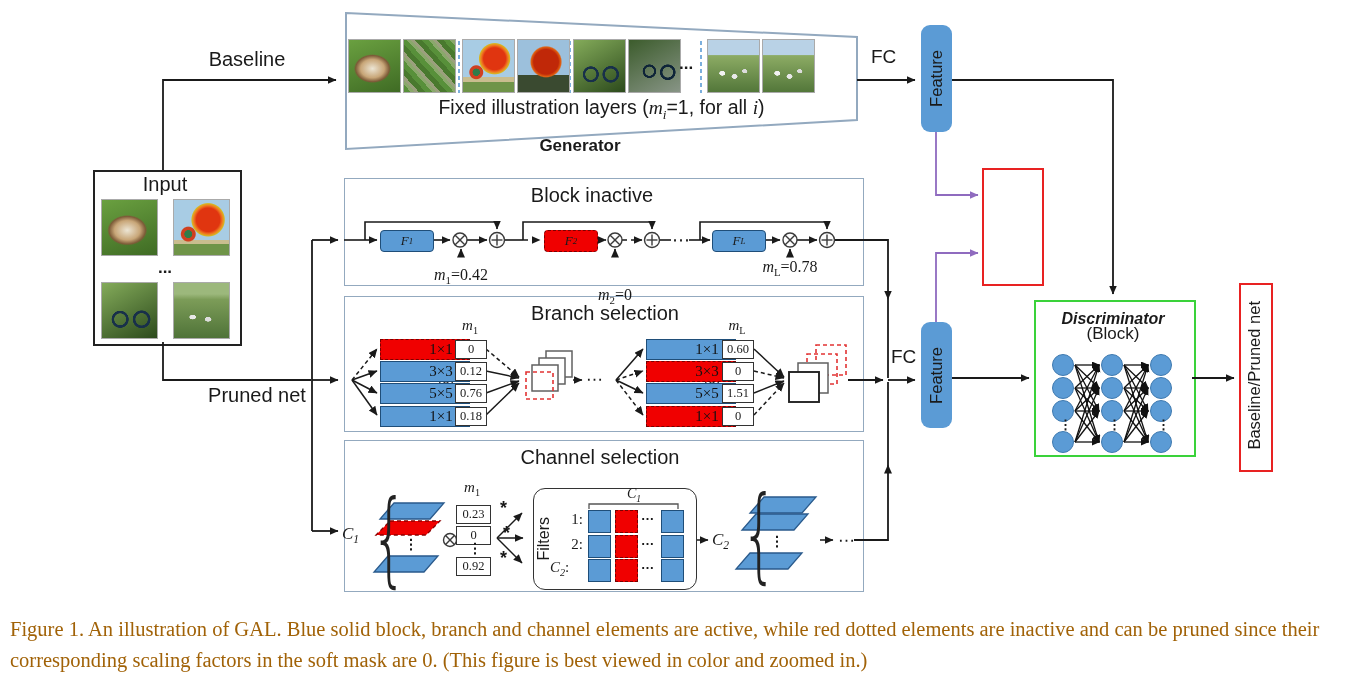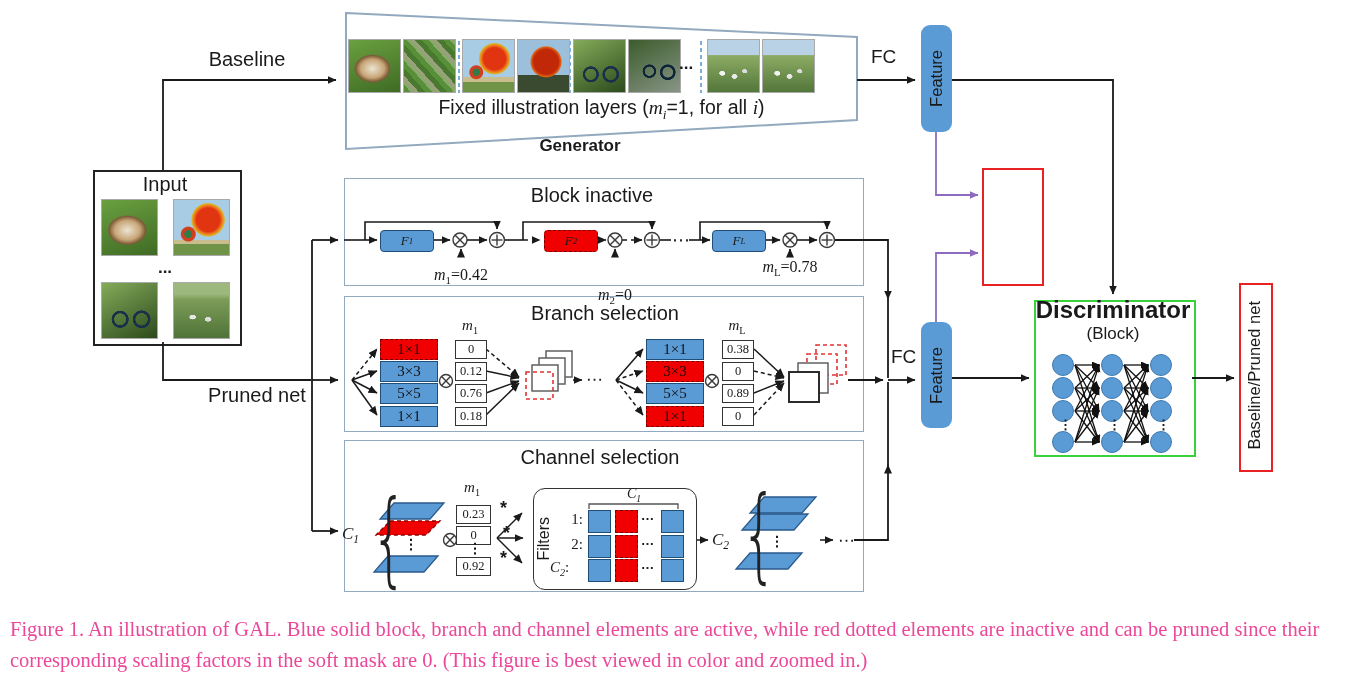--- a/index.html
+++ b/index.html
@@ -13,40 +13,40 @@
   .ctr{text-align:center;}
   .math{font-family:"Liberation Serif",serif;font-style:italic;}
   .ser{font-family:"Liberation Serif",serif;}
   sub{font-size:68%;line-height:0;}
   .vtext{writing-mode:vertical-rl;transform:rotate(180deg);white-space:nowrap;}
   .flexc{display:flex;align-items:center;justify-content:center;}
   .featurebox{background:#5b9bd5;border-radius:9px;}
   .fbox{border-radius:4px;font-size:13px;}
   .fblue{background:#5b9bd5;border:1.4px solid #1f4e79;}
   .fred{background:#f00000;border:1.4px dashed #7a0000;}
-  .kbox{font-family:"Liberation Serif",serif;font-size:15px;color:#111;}
+  .kbox{font-family:"Liberation Serif",serif;font-size:15px;color:#111;padding-left:32px;}
   .kblue{background:#5b9bd5;border:1.6px solid #1f4e79;}
   .kred{background:#f00000;border:1.6px dashed #7a0000;}
   .maskbox{border:1.4px solid #333;background:#fff;font-family:"Liberation Serif",serif;font-size:12.5px;}
   .sq{width:21px;height:21px;}
   .sqb{background:#5b9bd5;border:1.5px solid #1f4e79;}
   .sqr{background:#f00000;border:1.5px dashed #7a0000;}
   .genbox{border:1.6px solid #93a9bf;background:#fff;}
   .brace{font-family:"DejaVu Sans",sans-serif;font-weight:100;font-size:104px;line-height:88px;
          transform:scale(0.55,1);color:#222;}
   .thumb{position:absolute;z-index:2;border:1px solid #aaa;box-sizing:border-box;}
   .t-dog{background:radial-gradient(ellipse 55% 42% at 46% 55%,#ece5d4 0%,#c8a678 42%,#7d5b38 60%,rgba(0,0,0,0) 66%),linear-gradient(160deg,#6aa040,#3f6b24);}
   .t-dog2{background:repeating-linear-gradient(48deg,#58903a 0 5px,#8aa86b 5px 8px,#9aa07c 8px 11px,#49792e 11px 16px);}
   .t-balloon{background:radial-gradient(circle at 62% 36%,#e03510 0% 24%,#f07820 29%,#d8b520 33%,rgba(0,0,0,0) 35%),radial-gradient(circle at 26% 62%,#2f7c4a 0 7%,#d04020 8% 13%,rgba(0,0,0,0) 15%),linear-gradient(#a8cce4 0 72%,#c9bd8e 72% 80%,#6f9448 80% 100%);}
   .t-balloon2{background:radial-gradient(circle at 55% 42%,#c02808 0% 30%,#e06010 36%,rgba(0,0,0,0) 39%),linear-gradient(#9cc0dc 0 68%,#3a4a30 68% 100%);}
   .t-bike{background:radial-gradient(circle at 33% 66%,rgba(0,0,0,0) 0 11%,#18304a 12% 16%,rgba(0,0,0,0) 17%),radial-gradient(circle at 72% 66%,rgba(0,0,0,0) 0 11%,#18304a 12% 16%,rgba(0,0,0,0) 17%),linear-gradient(150deg,#84ab5a,#2c4a1c);}
   .t-bike2{background:radial-gradient(circle at 40% 60%,rgba(0,0,0,0) 0 10%,#0e2438 11% 15%,rgba(0,0,0,0) 16%),radial-gradient(circle at 76% 62%,rgba(0,0,0,0) 0 10%,#0e2438 11% 15%,rgba(0,0,0,0) 16%),linear-gradient(150deg,#3c5c2c,#17301483);}
   .t-cows{background:radial-gradient(ellipse 9% 7% at 28% 64%,#f2f2f2 0 60%,rgba(0,0,0,0) 70%),radial-gradient(ellipse 9% 7% at 52% 70%,#e8e8e8 0 60%,rgba(0,0,0,0) 70%),radial-gradient(ellipse 8% 6% at 72% 60%,#dcdcdc 0 60%,rgba(0,0,0,0) 70%),linear-gradient(#b9d2e6 0 28%,#8cab64 30%,#53773a 100%);}
   .t-zebra{background:radial-gradient(ellipse 10% 7% at 34% 62%,#e8e8e8 0 55%,rgba(0,0,0,0) 65%),radial-gradient(ellipse 10% 7% at 62% 66%,#dddddd 0 55%,rgba(0,0,0,0) 65%),linear-gradient(#9cb87c 0 20%,#7c9c58 30%,#4f7338 100%);}
-  .caption{font-family:"Liberation Serif",serif;font-size:20.5px;line-height:1.5;color:#ec4899;}
+  .caption{font-family:"Liberation Serif",serif;font-size:20.5px;line-height:1.5;color:#a16207;}
 </style>
 </head>
 <body>
 
 <div id="canvas">
 
   <div class="abs z0" style="left:93px;top:170px;width:145px;height:172px;border:2.5px solid #222;background:#fff;"></div>
   <div class="abs z0 genbox" style="left:344px;top:178px;width:518px;height:106px;"></div>
   <div class="abs z0 genbox" style="left:344px;top:296px;width:518px;height:134px;"></div>
   <div class="abs z0 genbox" style="left:344px;top:440px;width:518px;height:150px;"></div>
@@ -341,23 +341,23 @@
   <div class="abs z2 maskbox flexc" style="left:455px;top:407px;width:30px;height:17px;">0.18</div>
   <div class="abs z2 lbl" style="left:586px;top:369px;font-size:17px;">⋯</div>
 
   <div class="abs z2 kbox kblue flexc" style="left:646px;top:339px;width:56px;height:19px;">1×1</div>
   <div class="abs z2 kbox kred flexc" style="left:646px;top:361px;width:56px;height:19px;">3×3</div>
   <div class="abs z2 kbox kblue flexc" style="left:646px;top:383px;width:56px;height:19px;">5×5</div>
   <div class="abs z2 kbox kred flexc" style="left:646px;top:406px;width:56px;height:19px;">1×1</div>
   <div class="abs z2 lbl cx ser" style="left:737px;top:317px;font-size:15px;">
     <i class="math">m</i><sub>L</sub>
   </div>
-  <div class="abs z2 maskbox flexc" style="left:722px;top:340px;width:30px;height:17px;">0.38</div>
+  <div class="abs z2 maskbox flexc" style="left:722px;top:340px;width:30px;height:17px;">0.60</div>
   <div class="abs z2 maskbox flexc" style="left:722px;top:362px;width:30px;height:17px;">0</div>
-  <div class="abs z2 maskbox flexc" style="left:722px;top:384px;width:30px;height:17px;">0.89</div>
+  <div class="abs z2 maskbox flexc" style="left:722px;top:384px;width:30px;height:17px;">1.51</div>
   <div class="abs z2 maskbox flexc" style="left:722px;top:407px;width:30px;height:17px;">0</div>
 
   <div class="abs z2 lbl ser" style="left:342px;top:524px;font-size:17px;">
     <i class="math">C</i><sub class="math">1</sub>
   </div>
   <div class="abs z2 brace" style="left:356px;top:494px;">{</div>
   <div class="abs z2 lbl" style="left:404px;top:536px;font-size:14px;font-weight:bold;">⋮</div>
   <div class="abs z2 lbl cx ser" style="left:472px;top:479px;font-size:15px;">
     <i class="math">m</i><sub>1</sub>
   </div>
@@ -399,21 +399,21 @@
   <div class="abs z2 brace" style="left:726px;top:490px;">{</div>
   <div class="abs z2 lbl" style="left:770px;top:533px;font-size:14px;font-weight:bold;">⋮</div>
   <div class="abs z2 lbl" style="left:838px;top:530px;font-size:17px;">⋯</div>
 
   <div class="abs z2 flexc" style="left:921px;top:25px;width:31px;height:107px;">
     <span class="vtext" style="font-size:16.5px;">Feature</span>
   </div>
   <div class="abs z2 flexc" style="left:921px;top:322px;width:31px;height:106px;">
     <span class="vtext" style="font-size:16.5px;">Feature</span>
   </div>
-  <div class="abs z2 lbl cx" style="left:1113px;top:296px;font-size:24px;font-weight:bold;">Discriminator</div>
+  <div class="abs z2 lbl cx" style="left:1113px;top:310px;font-size:16px;font-weight:bold;font-style:italic;">Discriminator</div>
   <div class="abs z2 lbl cx" style="left:1113px;top:324px;font-size:17px;">(Block)</div>
   <div class="abs z2 lbl" style="left:1059px;top:417px;font-size:13px;font-weight:bold;">⋮</div>
   <div class="abs z2 lbl" style="left:1108px;top:417px;font-size:13px;font-weight:bold;">⋮</div>
   <div class="abs z2 lbl" style="left:1157px;top:417px;font-size:13px;font-weight:bold;">⋮</div>
   <div class="abs z2 flexc" style="left:1239px;top:283px;width:30px;height:185px;">
     <span class="vtext" style="font-size:16.5px;">Baseline/Pruned net</span>
   </div>
 
   <div class="abs z2 caption" style="left:10px;top:614px;width:1344px;">Figure 1. An illustration of GAL. Blue solid block, branch and channel elements are active, while red dotted elements are inactive and can be pruned since their corresponding scaling factors in the soft mask are 0. (This figure is best viewed in color and zoomed in.)</div>
 

